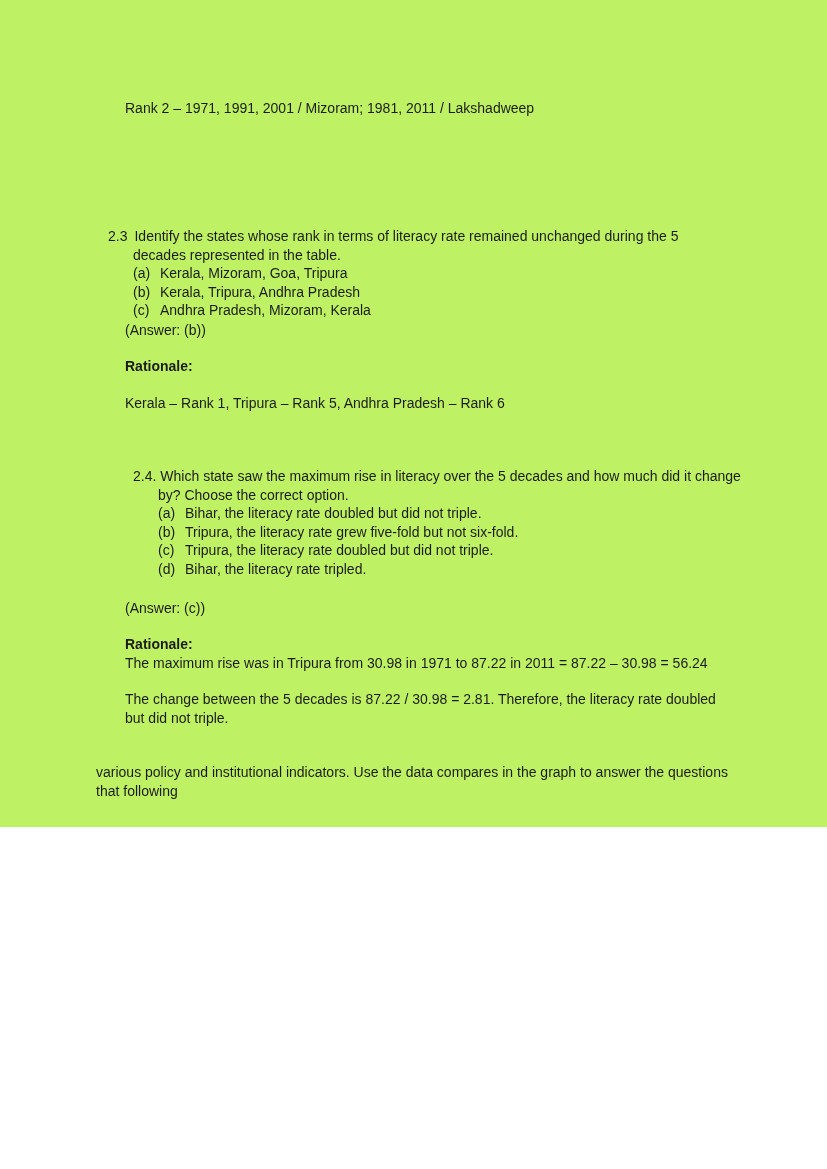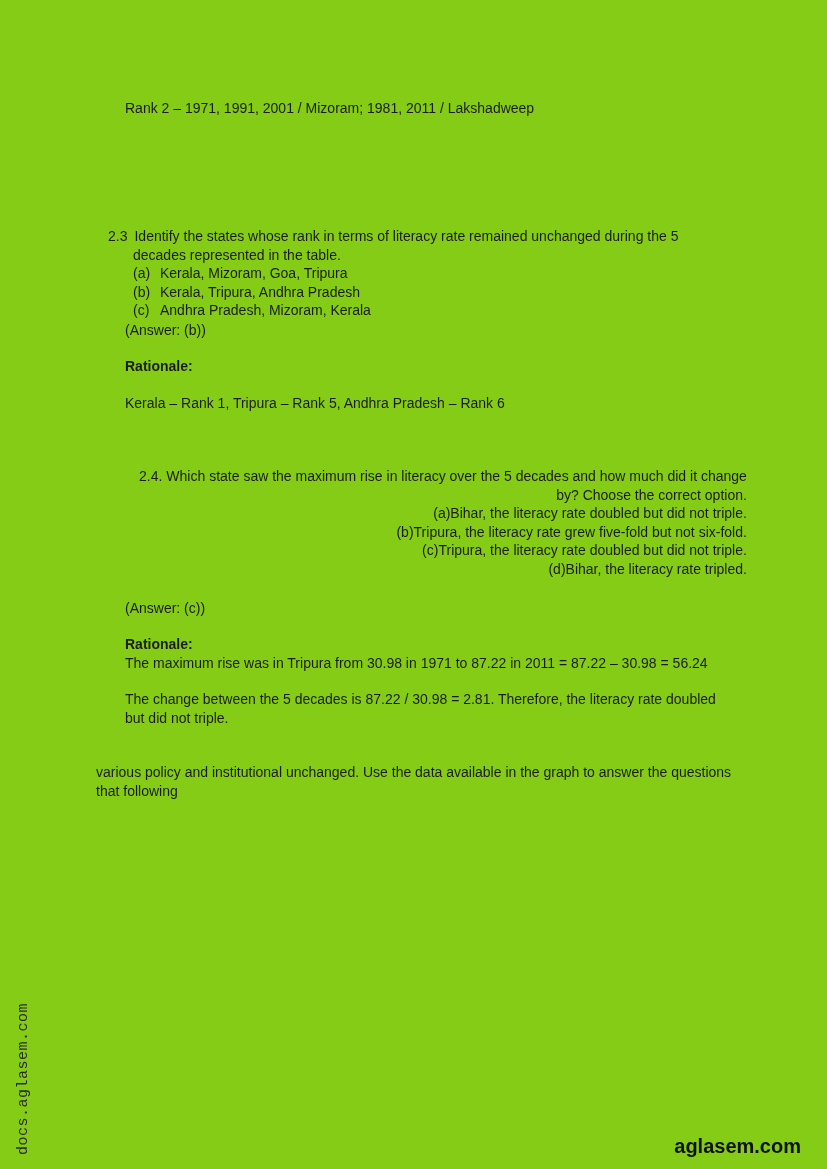--- a/index.html
+++ b/index.html
@@ -3,22 +3,22 @@
 <meta charset="utf-8">
 <style>
   html, body {
     margin: 0;
     padding: 0;
     background: #ffffff;
   }
   .page {
     position: relative;
     width: 827px;
-    height: 1169px;
-    background: #84cc16;
+    height: 827px;
+    background: #bef264;
     font-family: "Liberation Sans", sans-serif;
     font-size: 14px;
     line-height: 18.5px;
     color: #1c1c1c;
     overflow: hidden;
     text-decoration: underline;
   }
   .abs { position: absolute; }
   .line { white-space: nowrap; }
   .hang { padding-left: 25px; }
@@ -72,21 +72,21 @@
       <span class="opt-label">(c)</span><span>Andhra Pradesh, Mizoram, Kerala</span>
     </div>
   </div>
 
   <div class="abs line" style="left:125px; top:321px;">(Answer: (b))</div>
 
   <div class="abs line bold" style="left:125px; top:357px;">Rationale:</div>
 
   <div class="abs line" style="left:125px; top:394px;">Kerala – Rank 1, Tripura – Rank 5, Andhra Pradesh – Rank 6</div>
 
-  <div class="abs" style="left:139px; top:467px;text-align:right;">
+  <div class="abs" style="left:133px; top:467px;">
     <div class="line">
       <span class="qnum" style="margin-right:4px;">2.4.</span><span>Which state saw the maximum rise in literacy over the 5 decades and how much did it change</span>
     </div>
     <div class="line hang">by? Choose the correct option.</div>
     <div class="opt-row">
       <span class="opt-label">(a)</span><span>Bihar, the literacy rate doubled but did not triple.</span>
     </div>
     <div class="opt-row">
       <span class="opt-label">(b)</span><span>Tripura, the literacy rate grew five-fold but not six-fold.</span>
     </div>
@@ -101,21 +101,21 @@
   <div class="abs line" style="left:125px; top:599px;">(Answer: (c))</div>
 
   <div class="abs" style="left:125px; top:635px;">
     <div class="line bold">Rationale:</div>
     <div class="line">The maximum rise was in Tripura from 30.98 in 1971 to 87.22 in 2011 = 87.22 – 30.98 = 56.24</div>
     <div class="line gap-top">The change between the 5 decades is 87.22 / 30.98 = 2.81. Therefore, the literacy rate doubled</div>
     <div class="line">but did not triple.</div>
   </div>
 
   <div class="abs" style="left:96px; top:763px;">
-    <div class="line">various policy and institutional unchanged. Use the data available in the graph to answer the questions</div>
+    <div class="line">various policy and institutional indicators. Use the data compares in the graph to answer the questions</div>
     <div class="line">that following</div>
   </div>
 
   <div class="watermark">docs.aglasem.com</div>
 
   <div class="footer-brand">aglasem.com</div>
 
 </div>
 
 </body></html>

